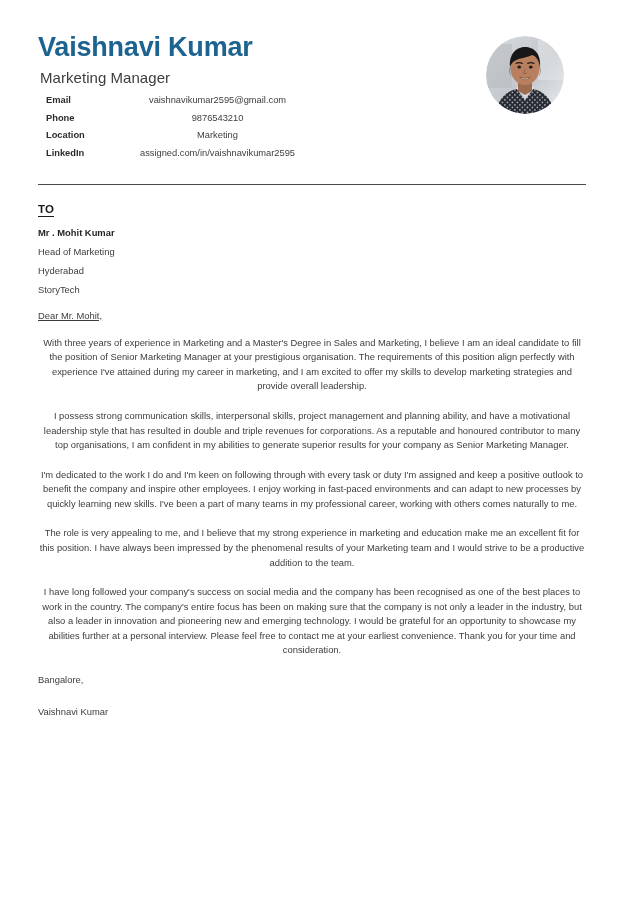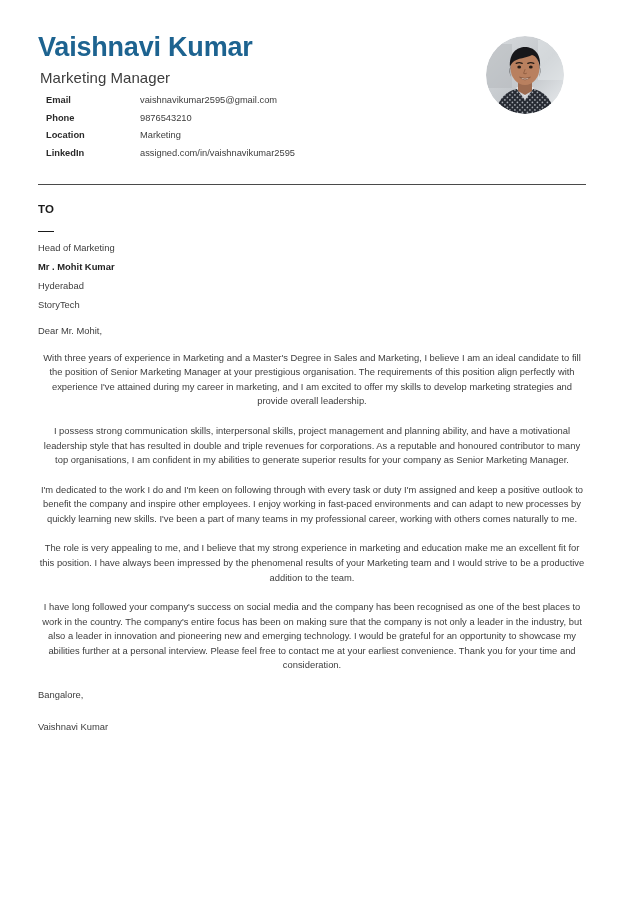--- a/index.html
+++ b/index.html
@@ -64,20 +64,21 @@
   .contact-label {
     font-weight: bold;
     color: #2b2b2b;
     width: 86px;
     padding-right: 8px !important;
     white-space: nowrap;
   }
   .contact-value {
     color: #3d3d3d;
     white-space: nowrap;
+    text-align: center;
   }
 
   
   .photo-wrap {
     flex: 0 0 auto;
     width: 78px;
     height: 78px;
     margin-right: 22px;
     margin-top: 4px;
   }
@@ -97,41 +98,42 @@
     margin-bottom: 14px;
   }
 
   
   .to-heading {
     display: inline-block;
     font-size: 11.5px;
     font-weight: bold;
     color: #1a1a1a;
     letter-spacing: 0.3px;
-    padding-bottom: 16px;
+    padding-bottom: 1px;
     border-bottom: 1.4px solid #1a1a1a;
     margin-bottom: 10px;
   }
   .recipient-line {
     font-size: 9.4px;
     line-height: 1.22;
     color: #3d3d3d;
     margin-bottom: 7.5px;
   }
   .recipient-line.bold {
     font-weight: bold;
     color: #1f1f1f;
   }
 
   
   .salutation {
     font-size: 9.4px;
     color: #3d3d3d;
     margin-top: 14px;
     margin-bottom: 15px;
+    text-decoration: underline;
   }
   .body-par {
     font-size: 9.4px;
     line-height: 1.55;
     color: #3d3d3d;
     margin: 0 0 15px 0;
     text-align: center;
   }
   .closing {
     font-size: 9.4px;
@@ -225,22 +227,22 @@
           <path d="M33.6 41.2 Q39 46.4 44.4 41.2 Q39 43.6 33.6 41.2 Z" fill="#ffffff" stroke="#7d4e36" stroke-width="0.7"></path>
         </g>
       </svg>
     </div>
   </div>
 
   <div class="divider"></div>
 
   <div>
     <div class="to-heading">TO</div>
+    <div class="recipient-line bold">Mr . Mohit Kumar</div>
     <div class="recipient-line">Head of Marketing</div>
-    <div class="recipient-line bold">Mr . Mohit Kumar</div>
     <div class="recipient-line">Hyderabad</div>
     <div class="recipient-line">StoryTech</div>
   </div>
 
   <div>
     <div class="salutation">Dear Mr. Mohit,</div>
 
     <p class="body-par">With three years of experience in Marketing and a Master's Degree in Sales and Marketing, I believe I am an ideal candidate to fill the position of Senior Marketing Manager at your prestigious organisation. The requirements of this position align perfectly with experience I've attained during my career in marketing, and I am excited to offer my skills to develop marketing strategies and provide overall leadership.</p>
     <p class="body-par">I possess strong communication skills, interpersonal skills, project management and planning ability, and have a motivational leadership style that has resulted in double and triple revenues for corporations. As a reputable and honoured contributor to many top organisations, I am confident in my abilities to generate superior results for your company as Senior Marketing Manager.</p>
     <p class="body-par">I'm dedicated to the work I do and I'm keen on following through with every task or duty I'm assigned and keep a positive outlook to benefit the company and inspire other employees. I enjoy working in fast-paced environments and can adapt to new processes by quickly learning new skills. I've been a part of many teams in my professional career, working with others comes naturally to me.</p>

